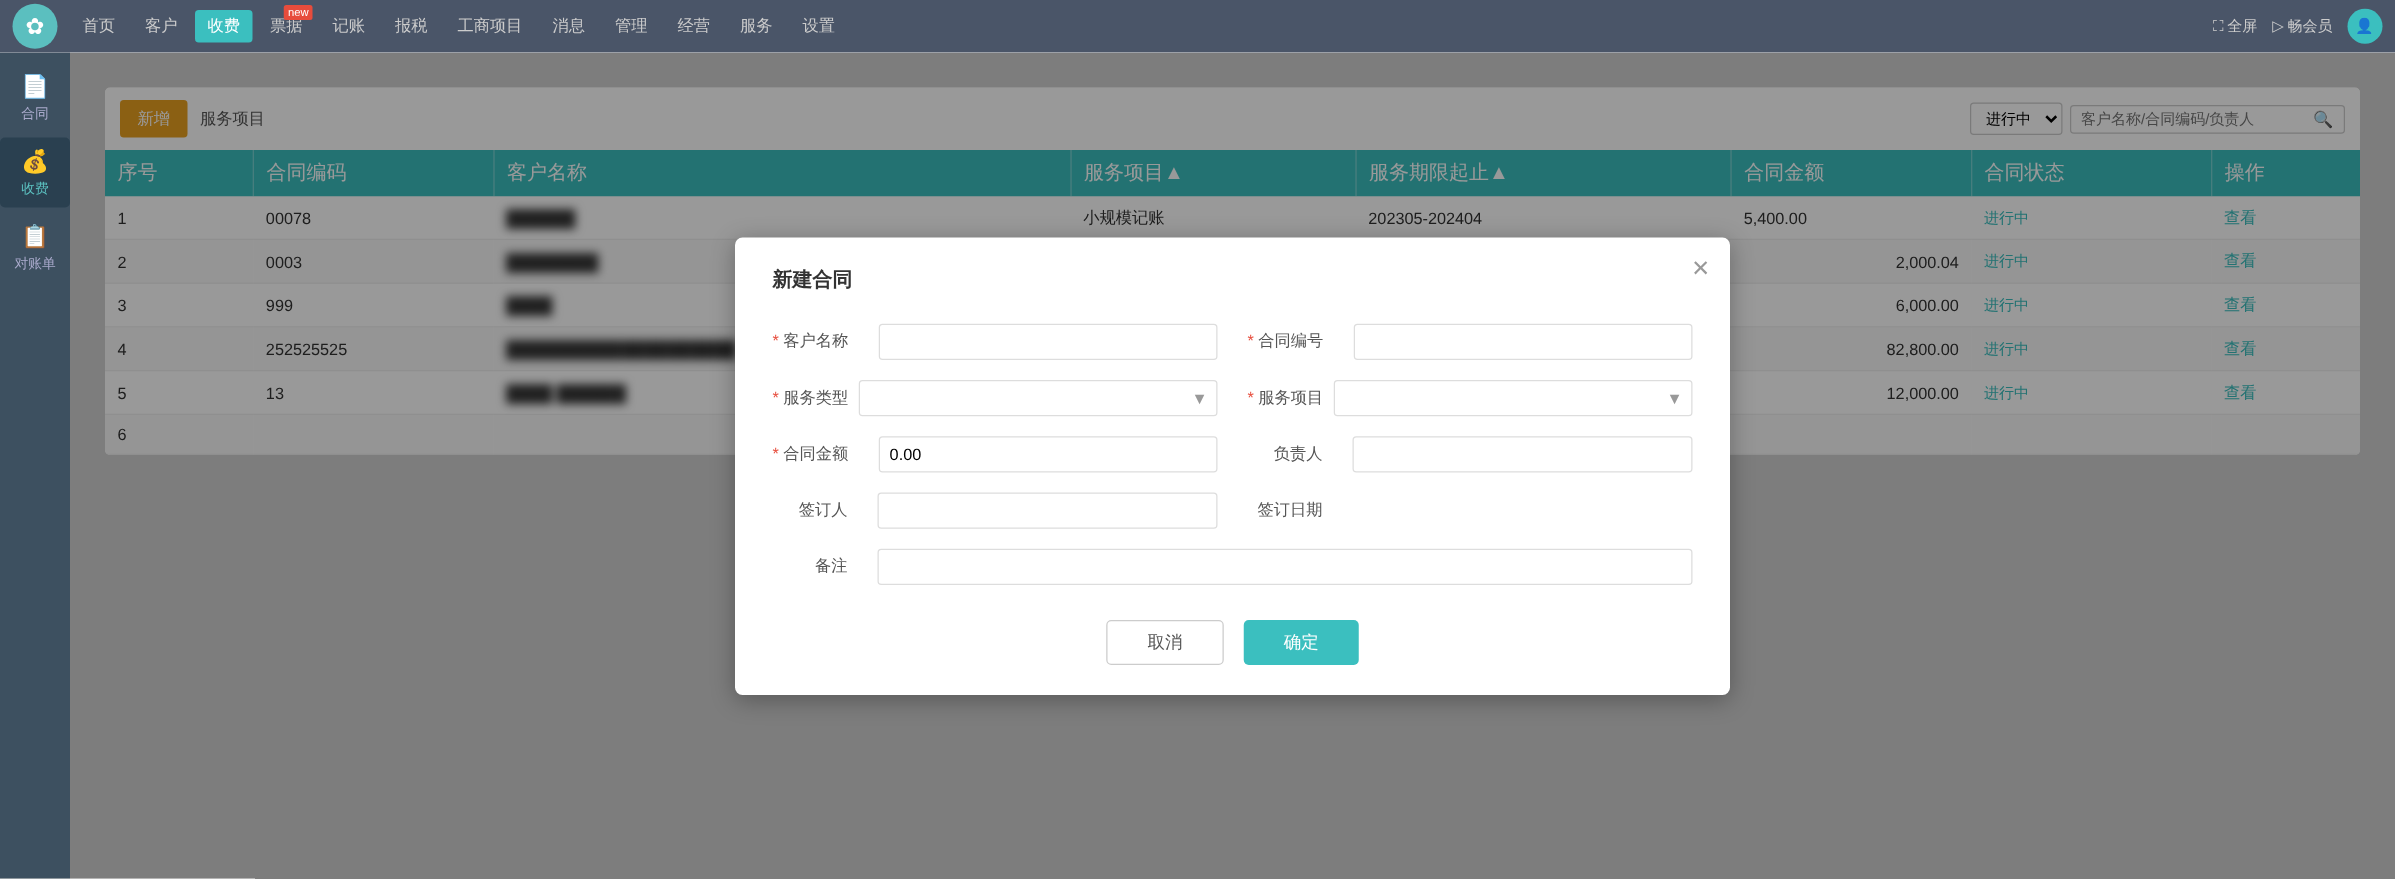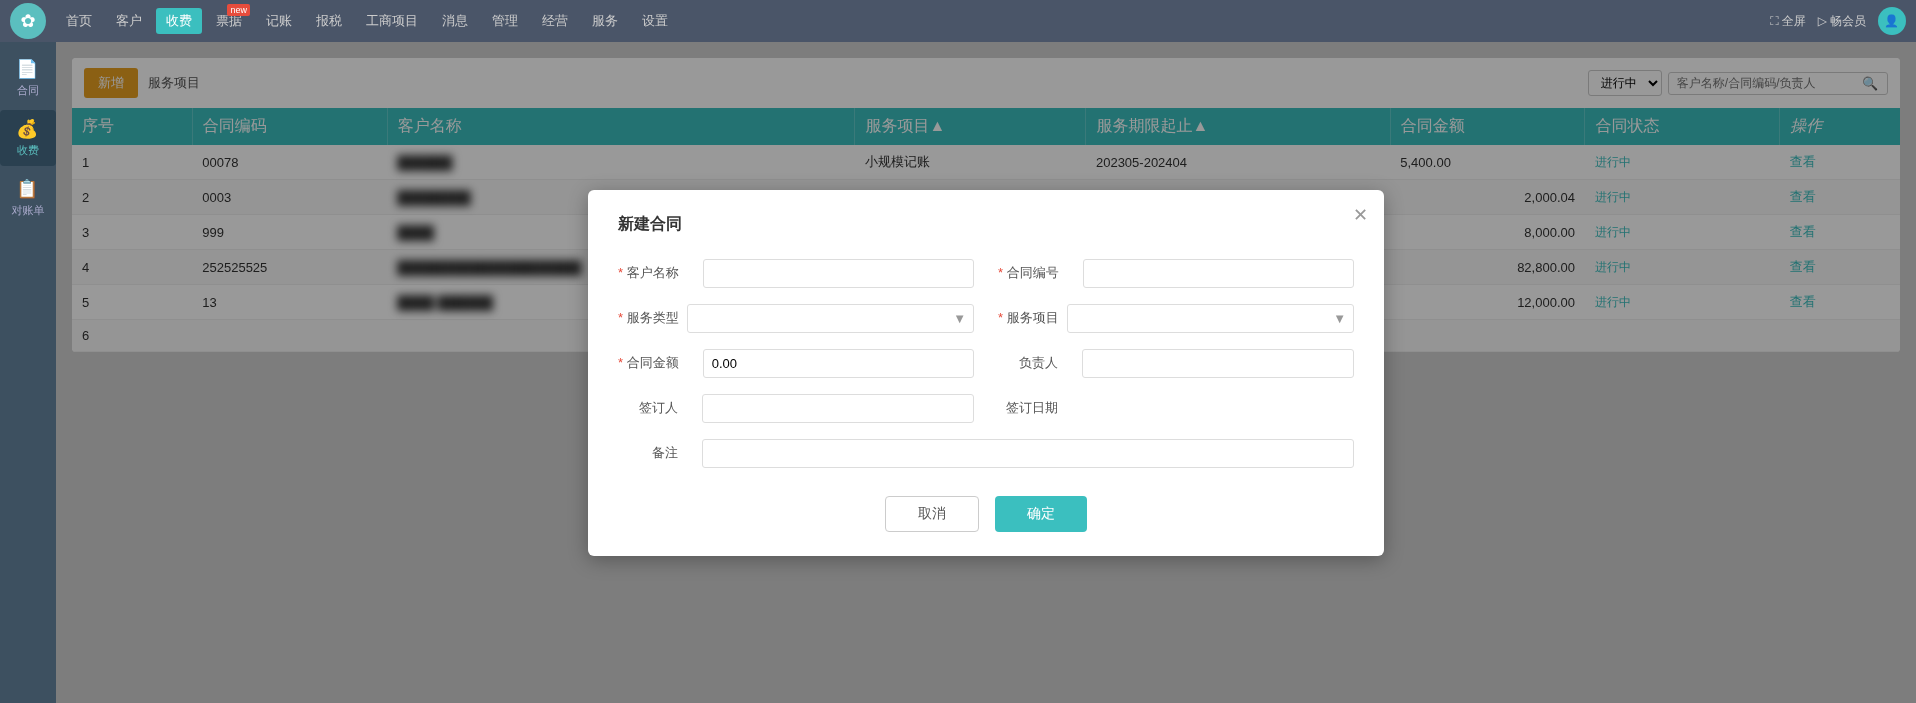--- a/index.html
+++ b/index.html
@@ -112,21 +112,21 @@
     .sidebar-item.active { background: #2a4050; color: #5bbfbf; }
     .sidebar-icon {
       font-size: 18px;
       margin-bottom: 3px;
     }
 
     
     .content {
       flex: 1;
       background: #d0d0d0;
-      padding: 16px;
+      padding: 28px;
       overflow: auto;
       position: relative;
     }
 
     
     .table-area {
       background: white;
       border-radius: 4px;
       overflow: hidden;
     }
@@ -189,21 +189,21 @@
       background: #3bbfbf;
       color: white;
     }
     .data-table thead th {
       padding: 8px 10px;
       text-align: left;
       font-weight: normal;
       font-size: 16px;
       border-right: 1px solid rgba(255,255,255,0.2);
     }
-    .data-table thead th:last-child { border-right: none; font-style: italic; }
+    .data-table thead th:last-child { border-right: none; }
     .data-table tbody tr {
       border-bottom: 1px solid #eee;
     }
     .data-table tbody tr:nth-child(even) { background: #f9f9f9; }
     .data-table tbody td {
       padding: 8px 10px;
       font-size: 13px;
       color: #333;
     }
     .action-link {
@@ -458,21 +458,21 @@
               <td style="text-align: right;">2,000.04</td>
               <td><span class="status-badge">进行中</span></td>
               <td><a class="action-link">查看</a></td>
             </tr>
             <tr>
               <td>3</td>
               <td>999</td>
               <td style="filter: blur(4px); user-select: none;">████</td>
               <td>小规模记账</td>
               <td>202305-202404</td>
-              <td style="text-align: right;">8,000.00</td>
+              <td style="text-align: right;">6,000.00</td>
               <td><span class="status-badge">进行中</span></td>
               <td><a class="action-link">查看</a></td>
             </tr>
             <tr>
               <td>4</td>
               <td>252525525</td>
               <td style="filter: blur(4px); user-select: none;">████████████████████</td>
               <td>一般纳税人...</td>
               <td>201807-202403</td>
               <td style="text-align: right;">82,800.00</td>

